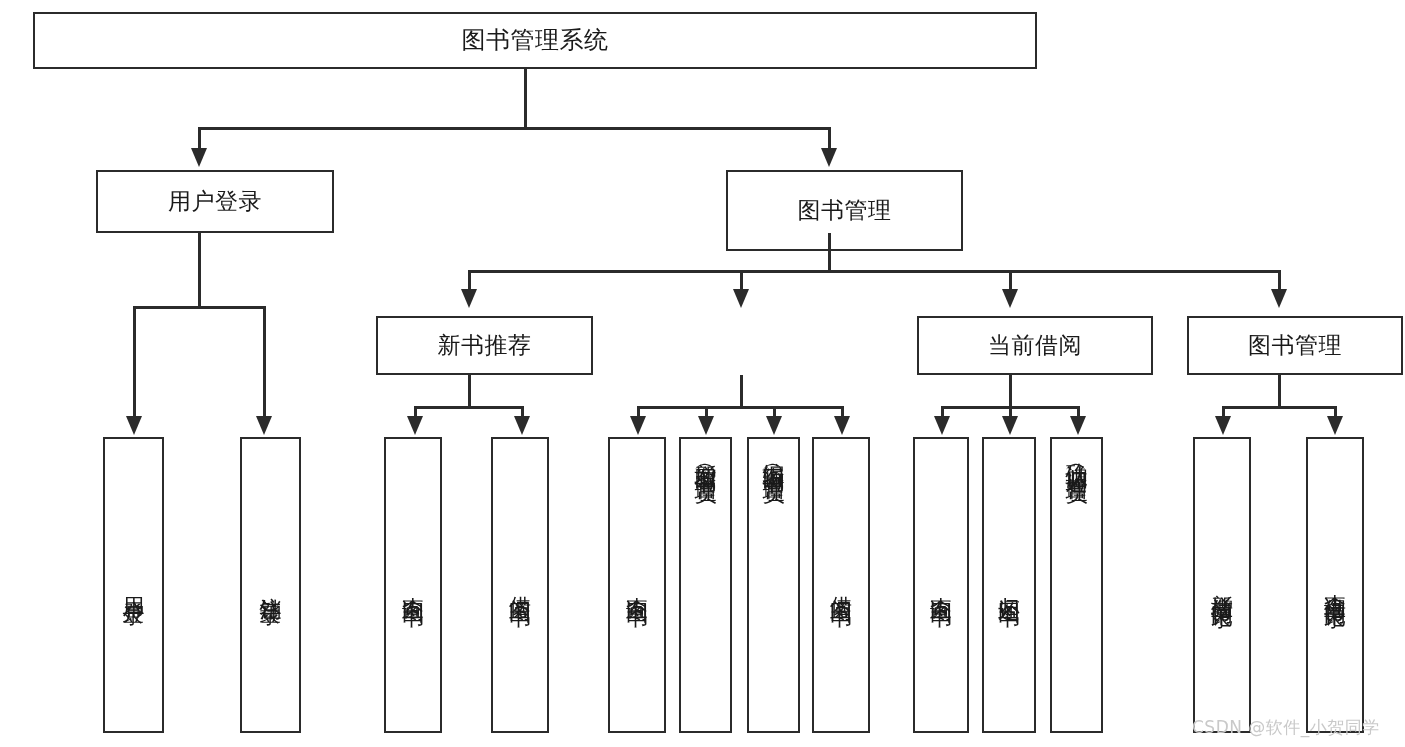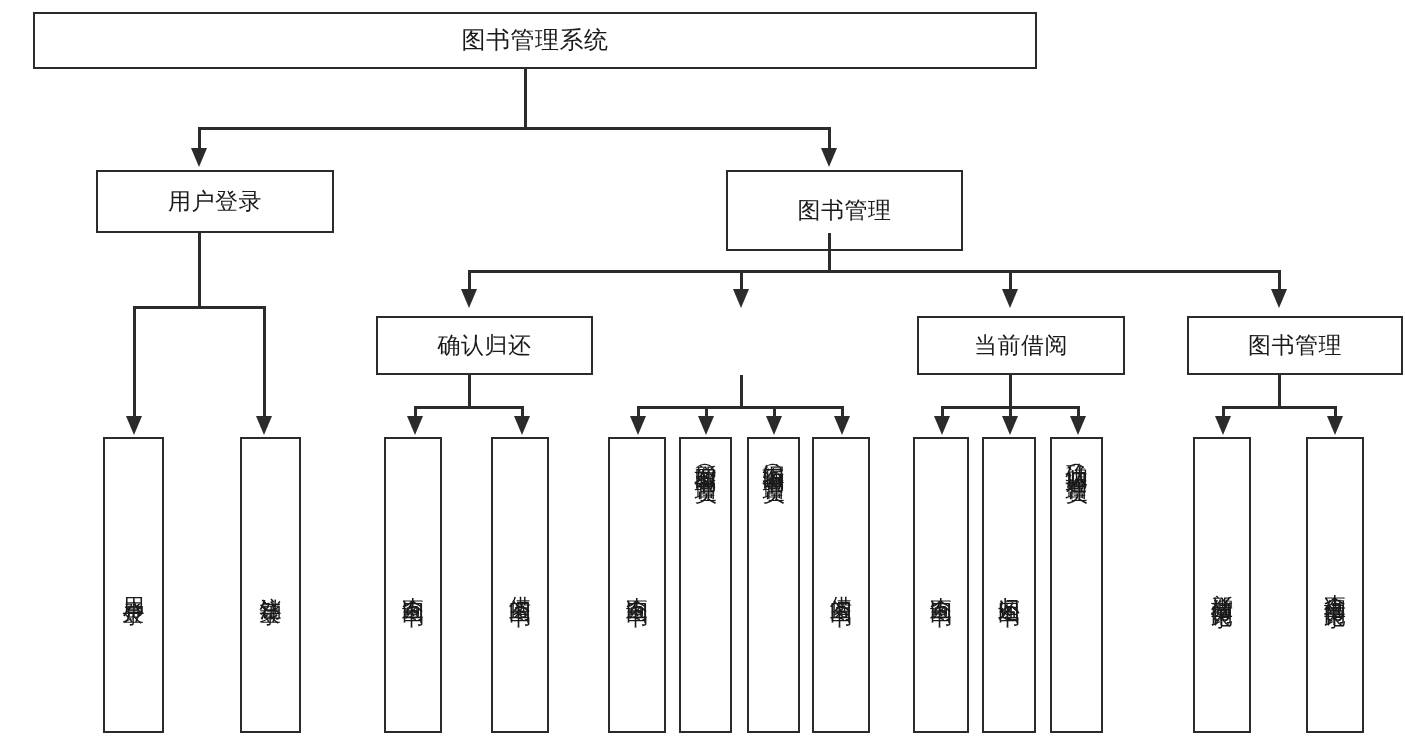--- a/index.html
+++ b/index.html
@@ -114,23 +114,23 @@
   <div class="vline" style="left:468px; top:270px; height:20px;"></div>
   <div class="arrow" style="left:461px; top:289px;"></div>
   <div class="vline" style="left:740px; top:270px; height:20px;"></div>
   <div class="arrow" style="left:733px; top:289px;"></div>
   <div class="vline" style="left:1009px; top:270px; height:20px;"></div>
   <div class="arrow" style="left:1002px; top:289px;"></div>
   <div class="vline" style="left:1278px; top:270px; height:20px;"></div>
   <div class="arrow" style="left:1271px; top:289px;"></div>
 
   <div class="node horiz" style="left:361px; top:316px; width:217px; height:59px;">
-    <span>确认归还</span>
-  </div>
-  <div class="node horiz" style="left:902px; top:316px; width:208px; height:59px;">
+    <span>新书推荐</span>
+  </div>
+  <div class="node horiz" style="left:902px; top:316px; width:236px; height:59px;">
     <span>当前借阅</span>
   </div>
   <div class="node horiz" style="left:1172px; top:316px; width:216px; height:59px;">
     <span>图书管理</span>
   </div>
 
   <div class="vline" style="left:468px; top:375px; height:33px;"></div>
   <div class="hline" style="left:414px; top:406px; width:110px;"></div>
   <div class="vline" style="left:414px; top:406px; height:11px;"></div>
   <div class="arrow" style="left:407px; top:416px;"></div>
@@ -201,14 +201,15 @@
     <span class="vtext">确认归还（管理员）</span>
   </div>
 
   <div class="leaf mid" style="left:1193px; top:437px; width:58px; height:296px;">
     <span class="vtext">新增借阅记录</span>
   </div>
   <div class="leaf mid" style="left:1306px; top:437px; width:58px; height:296px;">
     <span class="vtext">查询借阅记录</span>
   </div>
 
+  <div id="watermark" style="left:1192px; top:716px;">CSDN @软件_小贺同学</div>
 
 </div>
 
 </body></html>

